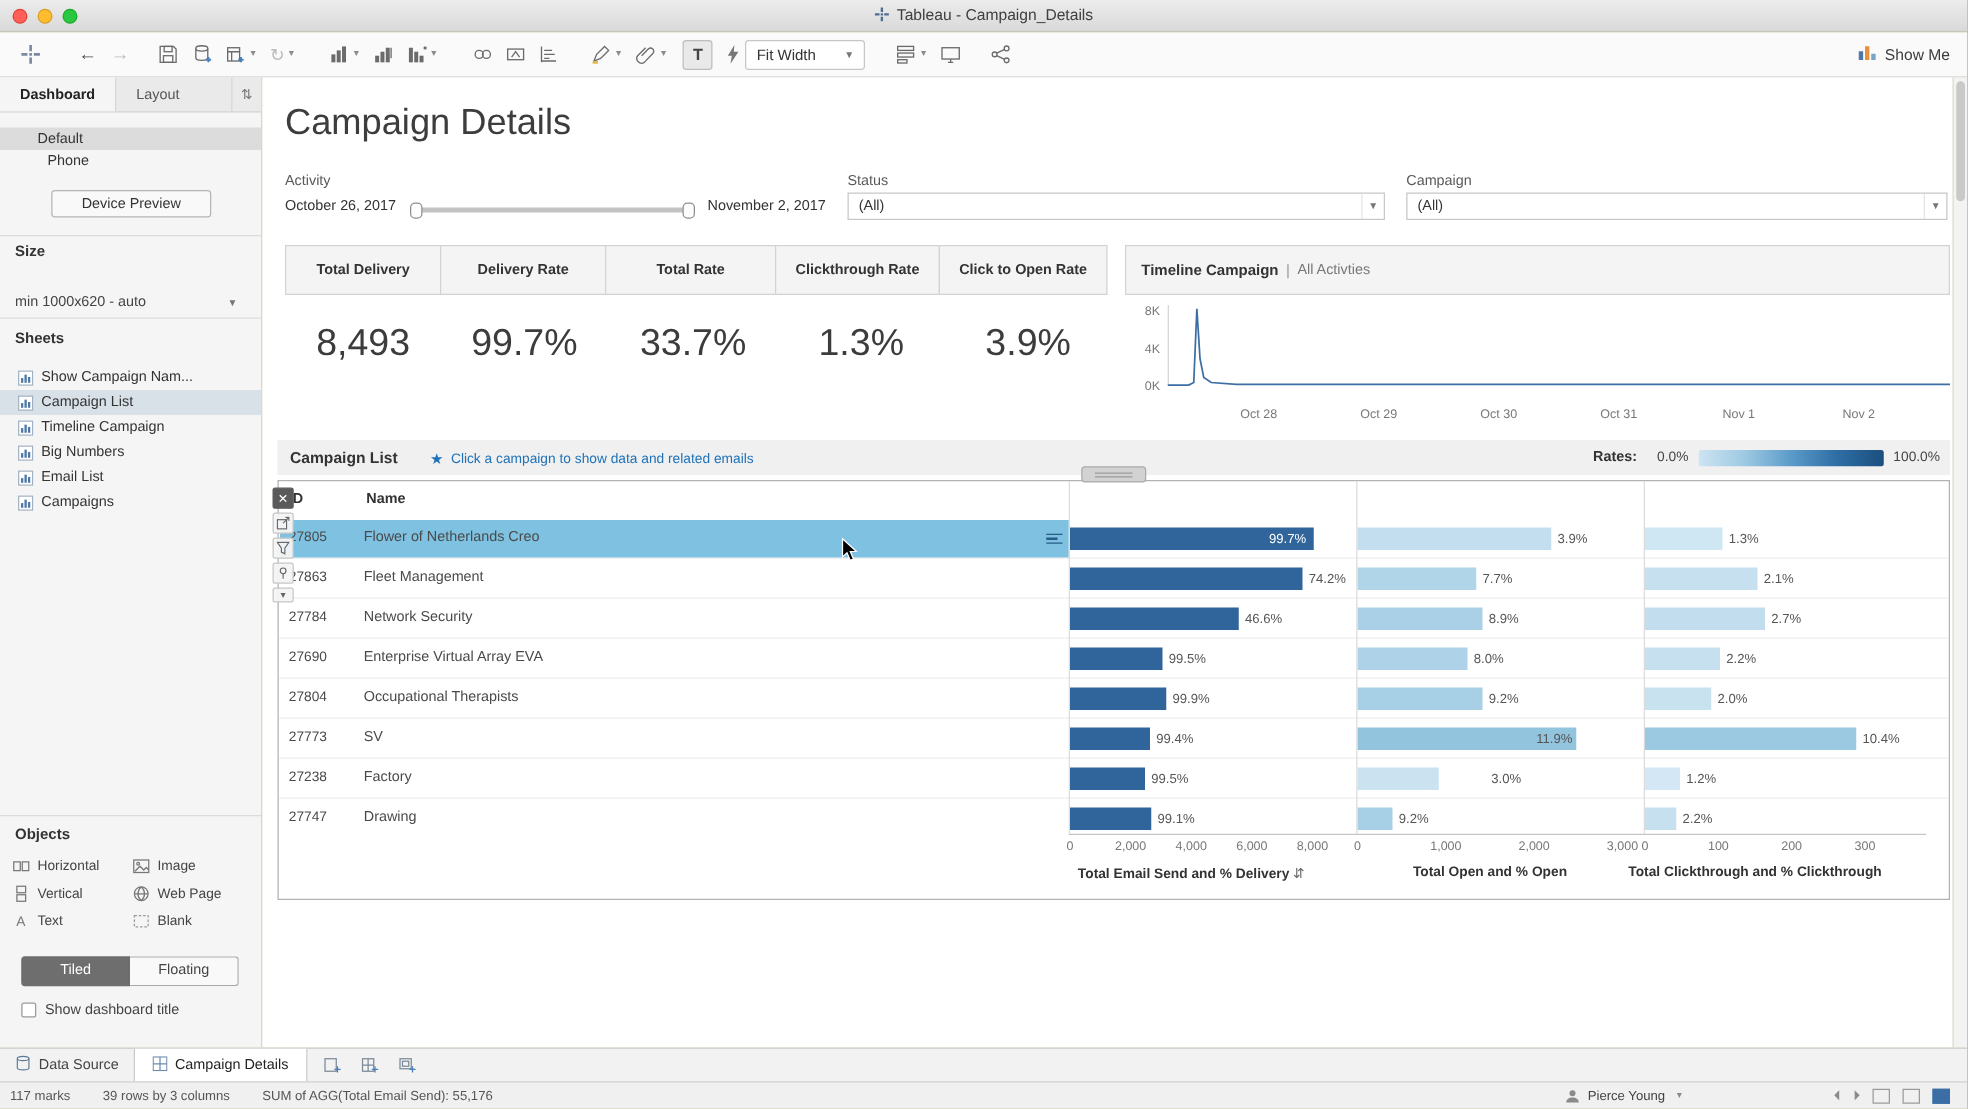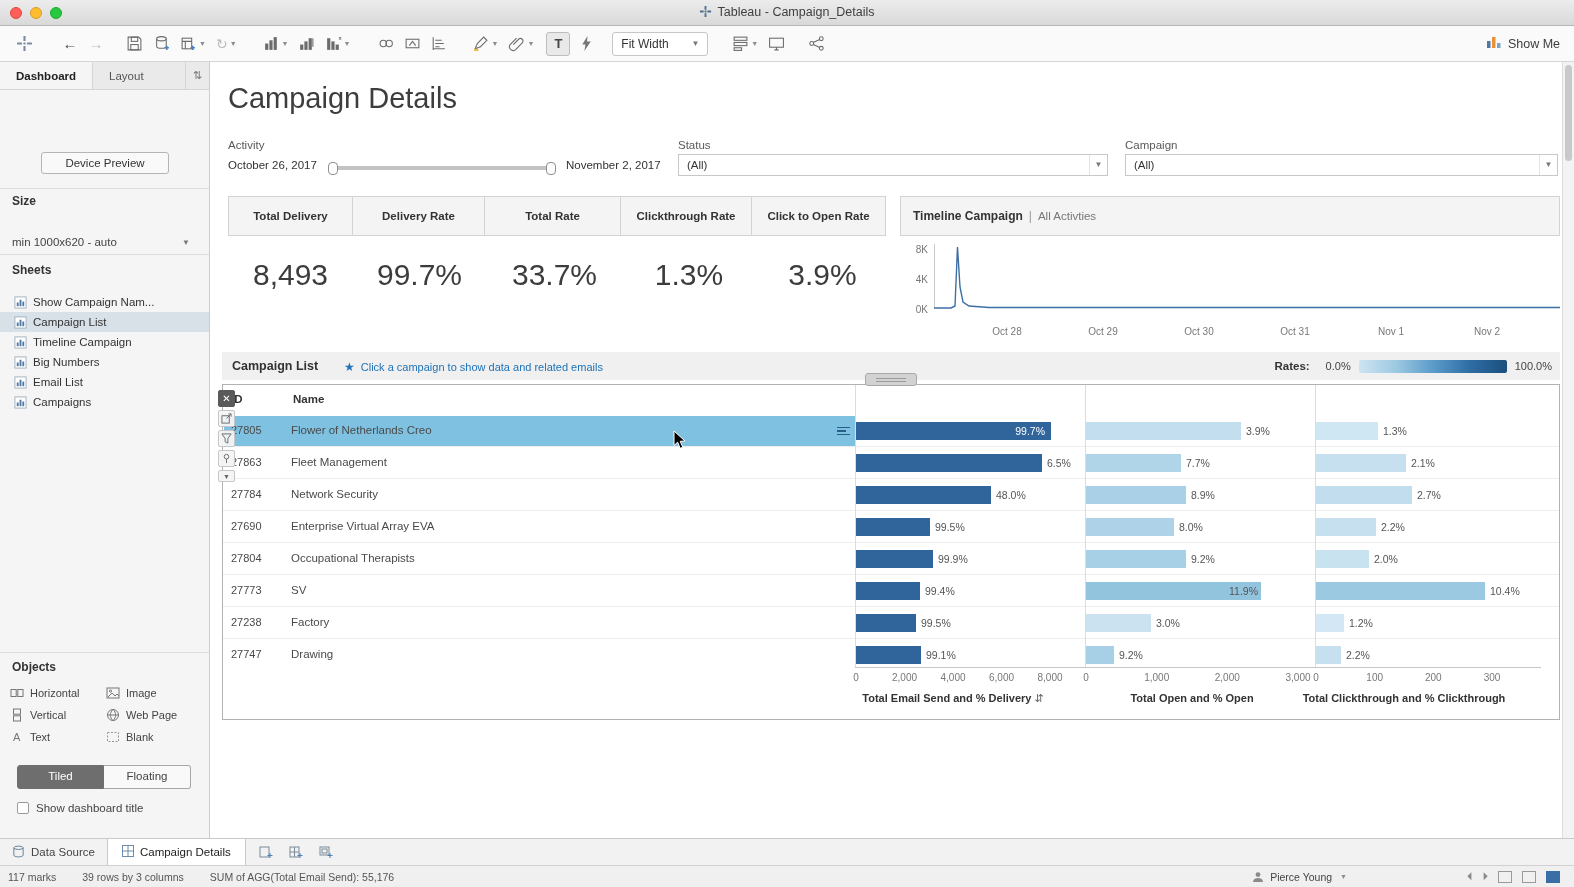--- a/index.html
+++ b/index.html
@@ -16,21 +16,21 @@
   .tb-title{position:absolute;left:0;right:0;text-align:center;font-size:12.5px;color:#404040;pointer-events:none}
   .tb-title .applogo{display:inline-block;vertical-align:-2px;margin-right:5px}
 
   
   .toolbar{position:absolute;left:0;top:26px;right:0;height:36px;background:#fafafa;border-bottom:1px solid #d6d6d6;display:flex;align-items:center;padding:0 14px;}
   .tbi{height:24px;display:flex;align-items:center;justify-content:center;color:#666;font-size:15px;min-width:20px}
   .tbi svg{width:17px;height:17px}
   .tbi.disabled{color:#bcbcbc}
   .caret{font-size:7px;color:#8b8b8b;margin-left:2px;align-self:center}
   .tbtn-pressed{border:1px solid #bdbdbd;background:#e9e9e9;border-radius:3px;width:24px;height:24px;font-weight:bold;font-size:13px;color:#444;display:flex;align-items:center;justify-content:center}
-  .fitdd{width:96px;height:24px;border:1px solid #c6c6c6;border-radius:3px;background:#fff;display:flex;align-items:center;padding:0 8px;font-size:12px;color:#333;margin-left:16px}
+  .fitdd{width:96px;height:24px;border:1px solid #c6c6c6;border-radius:3px;background:#fff;display:flex;align-items:center;padding:0 8px;font-size:12px;color:#333;margin-left:0}
   .fitdd .dd-caret{margin-left:auto;font-size:8px;color:#777}
   .showme{margin-left:auto;display:flex;align-items:center;gap:6px;font-size:12.5px;color:#3c3c3c}
 
   
   .sidebar{position:absolute;left:0;top:62px;width:210px;bottom:49px;background:#f5f5f5;border-right:1px solid #cdcdcd;font-size:11.5px;}
   .sb-tabs{height:28px;background:#eaeaea;border-bottom:1px solid #d5d5d5;display:flex;align-items:stretch;}
   .sb-tab{padding:0 16px;display:flex;align-items:center;color:#555}
   .sb-tab.active{background:#f5f5f5;border-right:1px solid #d5d5d5;font-weight:bold;color:#222}
   .sb-sort{margin-left:auto;width:24px;display:flex;align-items:center;justify-content:center;color:#777;border-left:1px solid #d5d5d5;font-size:11px}
   .dev-item{height:18px;line-height:18px;padding-left:30px;color:#333}
@@ -281,20 +281,24 @@
       <span>Show Me</span>
     </div>
   </div>
 
   <div class="sidebar">
     <div class="sb-tabs">
       <div class="sb-tab active">Dashboard</div>
       <div class="sb-tab">Layout</div>
       <div class="sb-sort">⇅</div>
     </div>
+    <div style="position:absolute;left:0;right:0;top:40px">
+      <div class="dev-item sel">Default</div>
+      <div class="dev-item phone">Phone</div>
+    </div>
     <div class="dev-preview">Device Preview</div>
     <div class="sb-div" style="top:126px"></div>
     <div class="sb-label" style="top:132px">Size</div>
     <div class="size-dd">
         <span>min 1000x620 - auto</span>
         <span class="dd-caret">▼</span>
       </div>
     <div class="sb-div" style="top:192px"></div>
     <div class="sb-label" style="top:201px">Sheets</div>
     <div style="position:absolute;left:0;right:0;top:230px">
@@ -531,31 +535,31 @@
             <div class="blbl in" style="left: 786px; width: 36px;">99.7%</div>
             <div class="bar" style="left: 863px; width: 155px; background: rgb(195, 223, 239);"></div>
             <div class="blbl" style="left: 1023px;">3.9%</div>
             <div class="bar" style="left: 1093px; width: 62px; background: rgb(207, 230, 243);"></div>
             <div class="blbl" style="left: 1160px;">1.3%</div>
           </div>
           <div class="crow" style="top: 32px;">
             <div class="cid">27863</div>
             <div class="cname">Fleet Management</div>
             <div class="bar" style="left: 633px; width: 186px; background: rgb(47, 101, 155);"></div>
-            <div class="blbl" style="left: 824px;">6.5%</div>
+            <div class="blbl" style="left: 824px;">74.2%</div>
             <div class="bar" style="left: 863px; width: 95px; background: rgb(176, 212, 232);"></div>
             <div class="blbl" style="left: 963px;">7.7%</div>
             <div class="bar" style="left: 1093px; width: 90px; background: rgb(199, 224, 239);"></div>
             <div class="blbl" style="left: 1188px;">2.1%</div>
           </div>
           <div class="crow" style="top: 64px;">
             <div class="cid">27784</div>
             <div class="cname">Network Security</div>
             <div class="bar" style="left: 633px; width: 135px; background: rgb(47, 101, 155);"></div>
-            <div class="blbl" style="left: 773px;">48.0%</div>
+            <div class="blbl" style="left: 773px;">46.6%</div>
             <div class="bar" style="left: 863px; width: 100px; background: rgb(169, 208, 230);"></div>
             <div class="blbl" style="left: 968px;">8.9%</div>
             <div class="bar" style="left: 1093px; width: 96px; background: rgb(194, 221, 238);"></div>
             <div class="blbl" style="left: 1194px;">2.7%</div>
           </div>
           <div class="crow" style="top: 96px;">
             <div class="cid">27690</div>
             <div class="cname">Enterprise Virtual Array EVA</div>
             <div class="bar" style="left: 633px; width: 74px; background: rgb(47, 101, 155);"></div>
             <div class="blbl" style="left: 712px;">99.5%</div>
@@ -583,21 +587,21 @@
             <div class="blbl" style="left: 1006px;">11.9%</div>
             <div class="bar" style="left: 1093px; width: 169px; background: rgb(156, 201, 226);"></div>
             <div class="blbl" style="left: 1267px;">10.4%</div>
           </div>
           <div class="crow" style="top: 192px;">
             <div class="cid">27238</div>
             <div class="cname">Factory</div>
             <div class="bar" style="left: 633px; width: 60px; background: rgb(47, 101, 155);"></div>
             <div class="blbl" style="left: 698px;">99.5%</div>
             <div class="bar" style="left: 863px; width: 65px; background: rgb(203, 227, 241);"></div>
-            <div class="blbl" style="left: 933px;">3.0%</div>
+            <div class="blbl" style="left: 970px;">3.0%</div>
             <div class="bar" style="left: 1093px; width: 28px; background: rgb(211, 232, 244);"></div>
             <div class="blbl" style="left: 1126px;">1.2%</div>
           </div>
           <div class="crow" style="top: 224px;">
             <div class="cid">27747</div>
             <div class="cname">Drawing</div>
             <div class="bar" style="left: 633px; width: 65px; background: rgb(47, 101, 155);"></div>
             <div class="blbl" style="left: 703px;">99.1%</div>
             <div class="bar" style="left: 863px; width: 28px; background: rgb(167, 207, 230);"></div>
             <div class="blbl" style="left: 896px;">9.2%</div>

